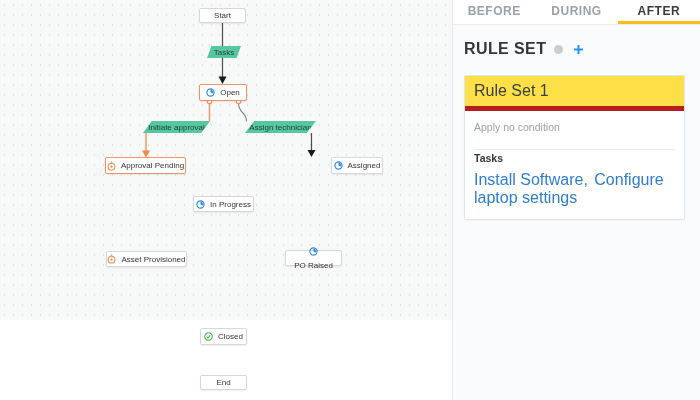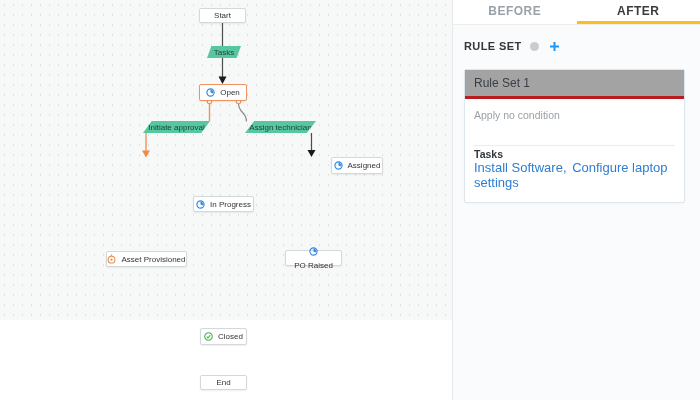--- a/index.html
+++ b/index.html
@@ -53,36 +53,36 @@
   }
   .tabbar { display:flex; height:25px; background:#fff; border-bottom:1px solid #ececec; }
   .tab {
     flex:1; text-align:center; font-size:12px; font-weight:bold; letter-spacing:.5px;
     color:#9aa2a9; line-height:22px; border-bottom:3px solid transparent; cursor:pointer;
   }
   .tab.active { color:#3b3b3b; border-bottom-color:#fdbf17; }
 
   .panel-content { padding:15px 15px 0 11px; }
   .section-row { display:flex; align-items:center; margin-bottom:17px; }
-  .section-title { font-size:11px; font-weight:bold; color:#32373c; letter-spacing:.4px; }
+  .section-title { font-size:16px; font-weight:bold; color:#32373c; letter-spacing:.4px; }
   .info-icon {
     width:9px; height:9px; border-radius:50%; background:#c9ccd0; margin-left:8px;
     color:#fff; font-size:7px; line-height:9px; text-align:center; font-style:normal;
   }
   .plus-btn { margin-left:10px; cursor:pointer; display:flex; align-items:center; }
 
   .card { border:1px solid #dde6ed; border-radius:2px; background:#fff; box-shadow:0 1px 2px rgba(0,0,0,.03); }
   .card-header {
-    background:#a3a3a3; border-bottom:3px solid #b91c1c;
-    padding:6px 9px; font-size:12px; color:#3a3f44;
+    background:#fde047; border-bottom:5px solid #b91c1c;
+    padding:6px 9px; font-size:16px; color:#3a3f44;
   }
   .card-body { padding:10px 9px 12px; }
-  .condition { color:#9ba1a7; font-size:10.5px; padding-bottom:24px; border-bottom:1px solid #ececec; }
+  .condition { color:#9ba1a7; font-size:10.5px; padding-bottom:16px; border-bottom:1px solid #ececec; }
   .tasks-heading { font-size:10.5px; font-weight:bold; color:#32373c; margin-top:2px; }
-  .task-links { font-size:13px; color:#2d7dd2; }
+  .task-links { margin-top:7px; font-size:16px; color:#2d7dd2; }
   .task-link { cursor:pointer; }
   .task-sep { margin-right:2px; }
 </style>
 </head>
 <body>
 
 <div class="app">
 
   <div class="canvas">
 
@@ -108,20 +108,28 @@
     </div>
 
     <div class="node n-open selected">
       <svg class="nicon" width="9" height="9" viewBox="0 0 10 10">
         <circle cx="5" cy="5" r="4" fill="none" stroke="#2e8ae6" stroke-width="1.3"></circle>
         <path d="M5,5 L5,1.8 A3.2,3.2 0 0 1 7.8,6.2 Z" fill="#2e8ae6"></path>
       </svg>
       <span>Open</span>
     </div>
 
+    <div class="node n-apprv selected">
+      <svg class="nicon" width="9" height="10" viewBox="0 0 10 11">
+        <line x1="5" y1="0.5" x2="5" y2="2" stroke="#ef8d4e" stroke-width="1.6"></line>
+        <circle cx="5" cy="6.2" r="3.8" fill="none" stroke="#ef8d4e" stroke-width="1.2"></circle>
+        <circle cx="5" cy="6.2" r="1.2" fill="#ef8d4e"></circle>
+      </svg>
+      <span>Approval Pending</span>
+    </div>
 
     <div class="node n-assgn">
       <svg class="nicon" width="9" height="9" viewBox="0 0 10 10">
         <circle cx="5" cy="5" r="4" fill="none" stroke="#2e8ae6" stroke-width="1.3"></circle>
         <path d="M5,5 L5,1.8 A3.2,3.2 0 0 1 7.8,6.2 Z" fill="#2e8ae6"></path>
       </svg>
       <span>Assigned</span>
     </div>
 
     <div class="node n-inprg">
@@ -168,20 +176,21 @@
       <span>Initiate approval</span>
     </div>
     <div class="transition t-assign">
       <span>Assign technician</span>
     </div>
   </div>
 
   <aside class="panel">
     <div class="tabbar">
       <div class="tab">BEFORE</div>
+      <div class="tab">DURING</div>
       <div class="tab active">AFTER</div>
     </div>
 
     <div class="panel-content">
       <div class="section-row">
         <span class="section-title">RULE SET</span>
         <i class="info-icon"></i>
         <span class="plus-btn">
           <svg width="11" height="11" viewBox="0 0 11 11">
             <path d="M5.5,1 V10 M1,5.5 H10" stroke="#2196f3" stroke-width="2" fill="none"></path>

